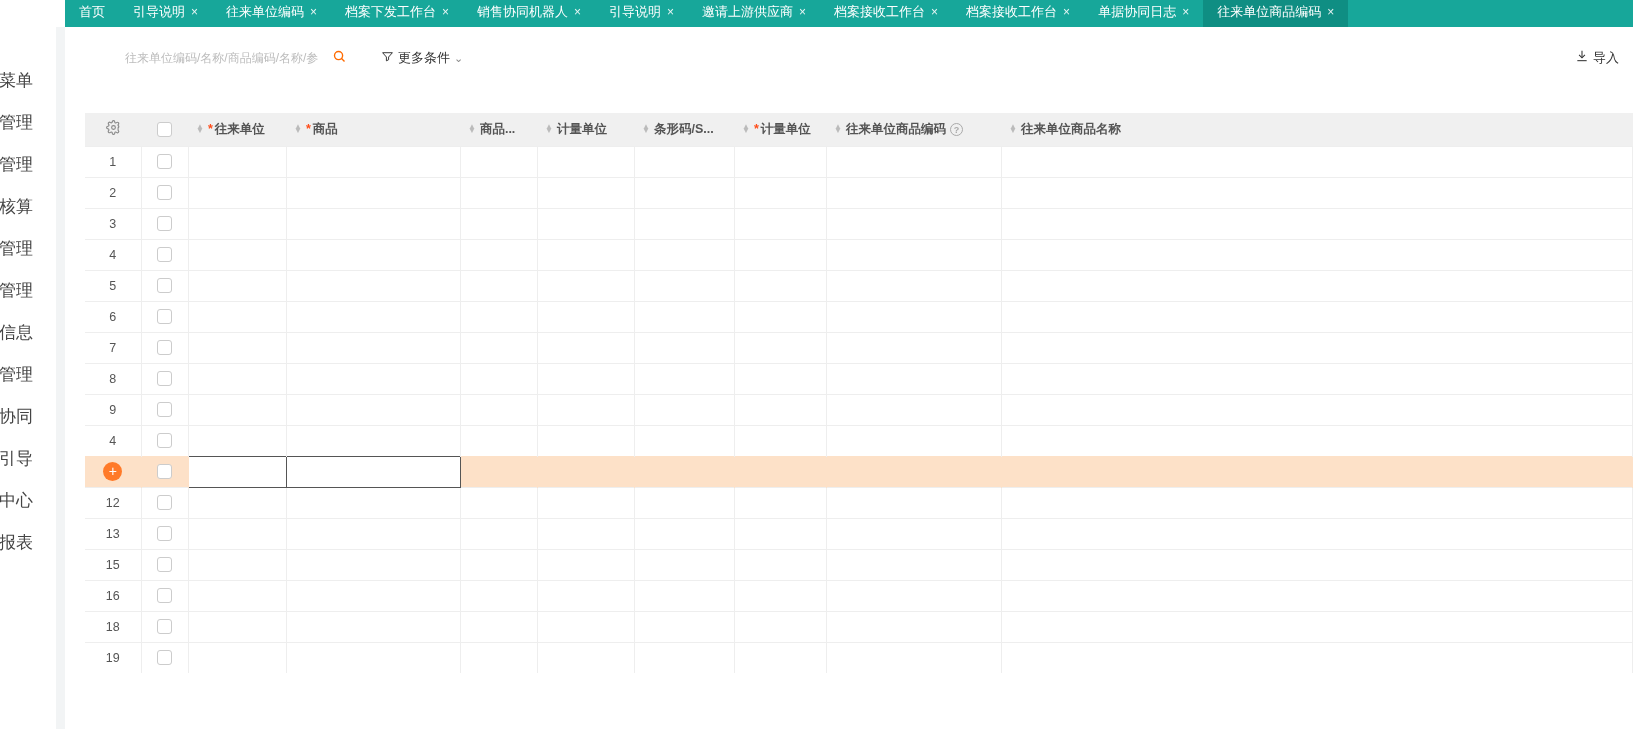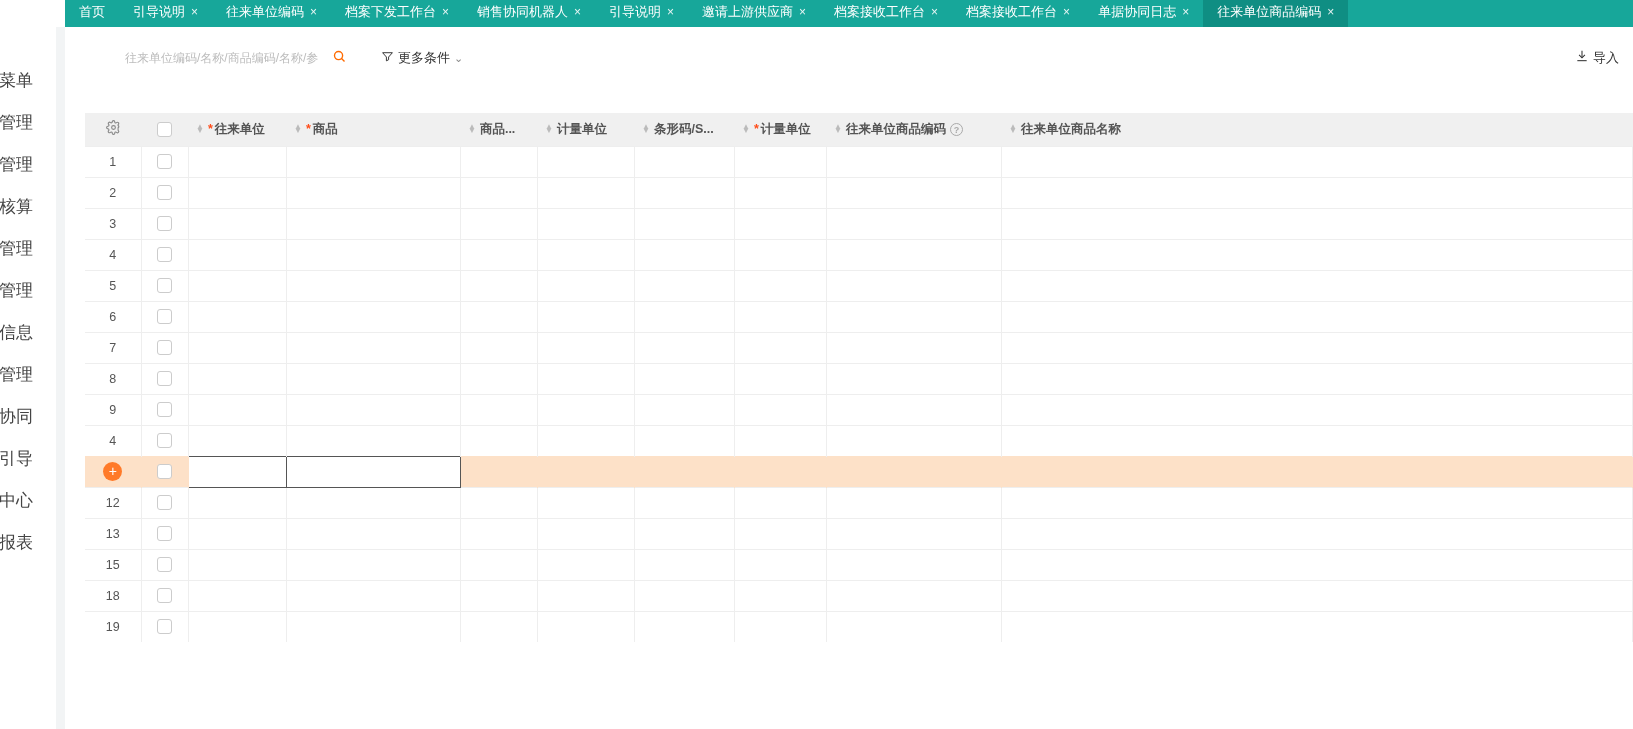--- a/index.html
+++ b/index.html
@@ -492,20 +492,32 @@
               <td></td>
               <td></td>
               <td></td>
               <td></td>
               <td></td>
               <td></td>
               <td></td>
               <td></td>
             </tr>
             <tr>
+              <td class="col-gear">16</td>
+              <td class="col-chk"><input type="checkbox" class="chk" style=""></td>
+              <td></td>
+              <td></td>
+              <td></td>
+              <td></td>
+              <td></td>
+              <td></td>
+              <td></td>
+              <td></td>
+            </tr>
+            <tr>
               <td class="col-gear">18</td>
               <td class="col-chk"><input type="checkbox" class="chk" style=""></td>
               <td></td>
               <td></td>
               <td></td>
               <td></td>
               <td></td>
               <td></td>
               <td></td>
               <td></td>

